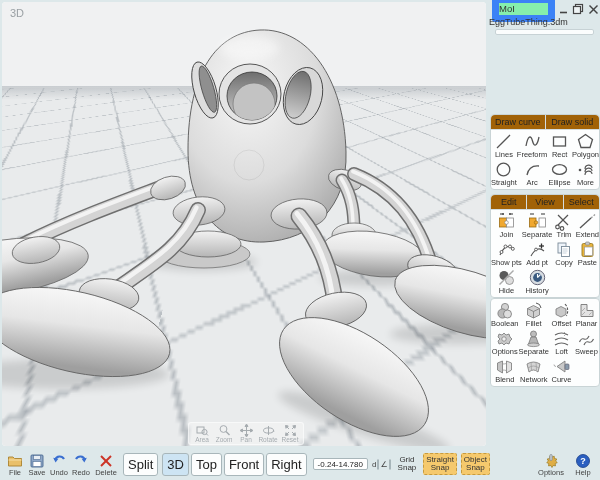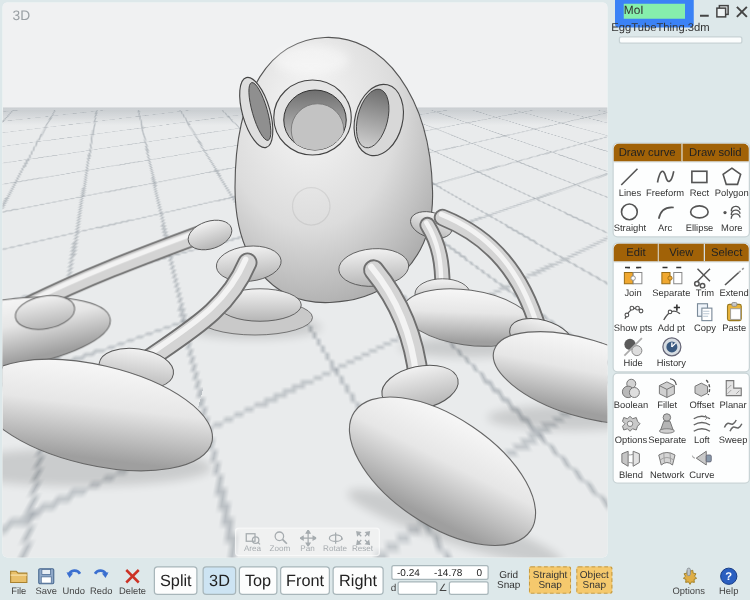--- a/index.html
+++ b/index.html
@@ -47,21 +47,21 @@
   #sec-edit{top:194px;}
   #sec-construct{top:298px;}
 
   
   #bbar{position:absolute;left:0;top:448px;width:600px;height:32px;display:flex;align-items:center;padding-left:4px;box-sizing:border-box;}
   .btool{width:22px;display:flex;flex-direction:column;align-items:center;}
   .btool svg{width:16px;height:16px;}
   .btool span{font-size:7.5px;color:#444;line-height:7px;}
   .vbtn{background:#fcfdfd;border:1px solid #a8b6ba;border-radius:3px;font-size:13px;color:#222;padding:3px 4px;margin-left:2px;white-space:nowrap;}
   .vbtn.active{background:#cde4f3;}
-  #coords{margin-left:6px;width:78px;display:flex;flex-direction:column;gap:1px;justify-content:space-between;}
+  #coords{margin-left:6px;width:78px;display:flex;flex-direction:row;gap:1px;justify-content:space-between;}
   #xyzfield{height:10px;background:#fff;border:1px solid #a8b6ba;border-radius:2px;font-size:8px;color:#222;display:flex;align-items:center;justify-content:space-between;padding:0 4px;}
   #drow{display:flex;align-items:center;gap:1px;font-size:8px;color:#444;}
   .minifield{height:9px;background:#fff;border:1px solid #a8b6ba;border-radius:2px;flex:1;}
   .snap{margin-left:4px;text-align:center;font-size:8px;color:#333;line-height:8px;padding:2px 2px;}
   .snap.on{background:#f5c96d;border:1px dashed #c79b3f;border-radius:2px;}
   .snap.off{border:1px solid transparent;}
 </style>
 </head>
 <body>
 

